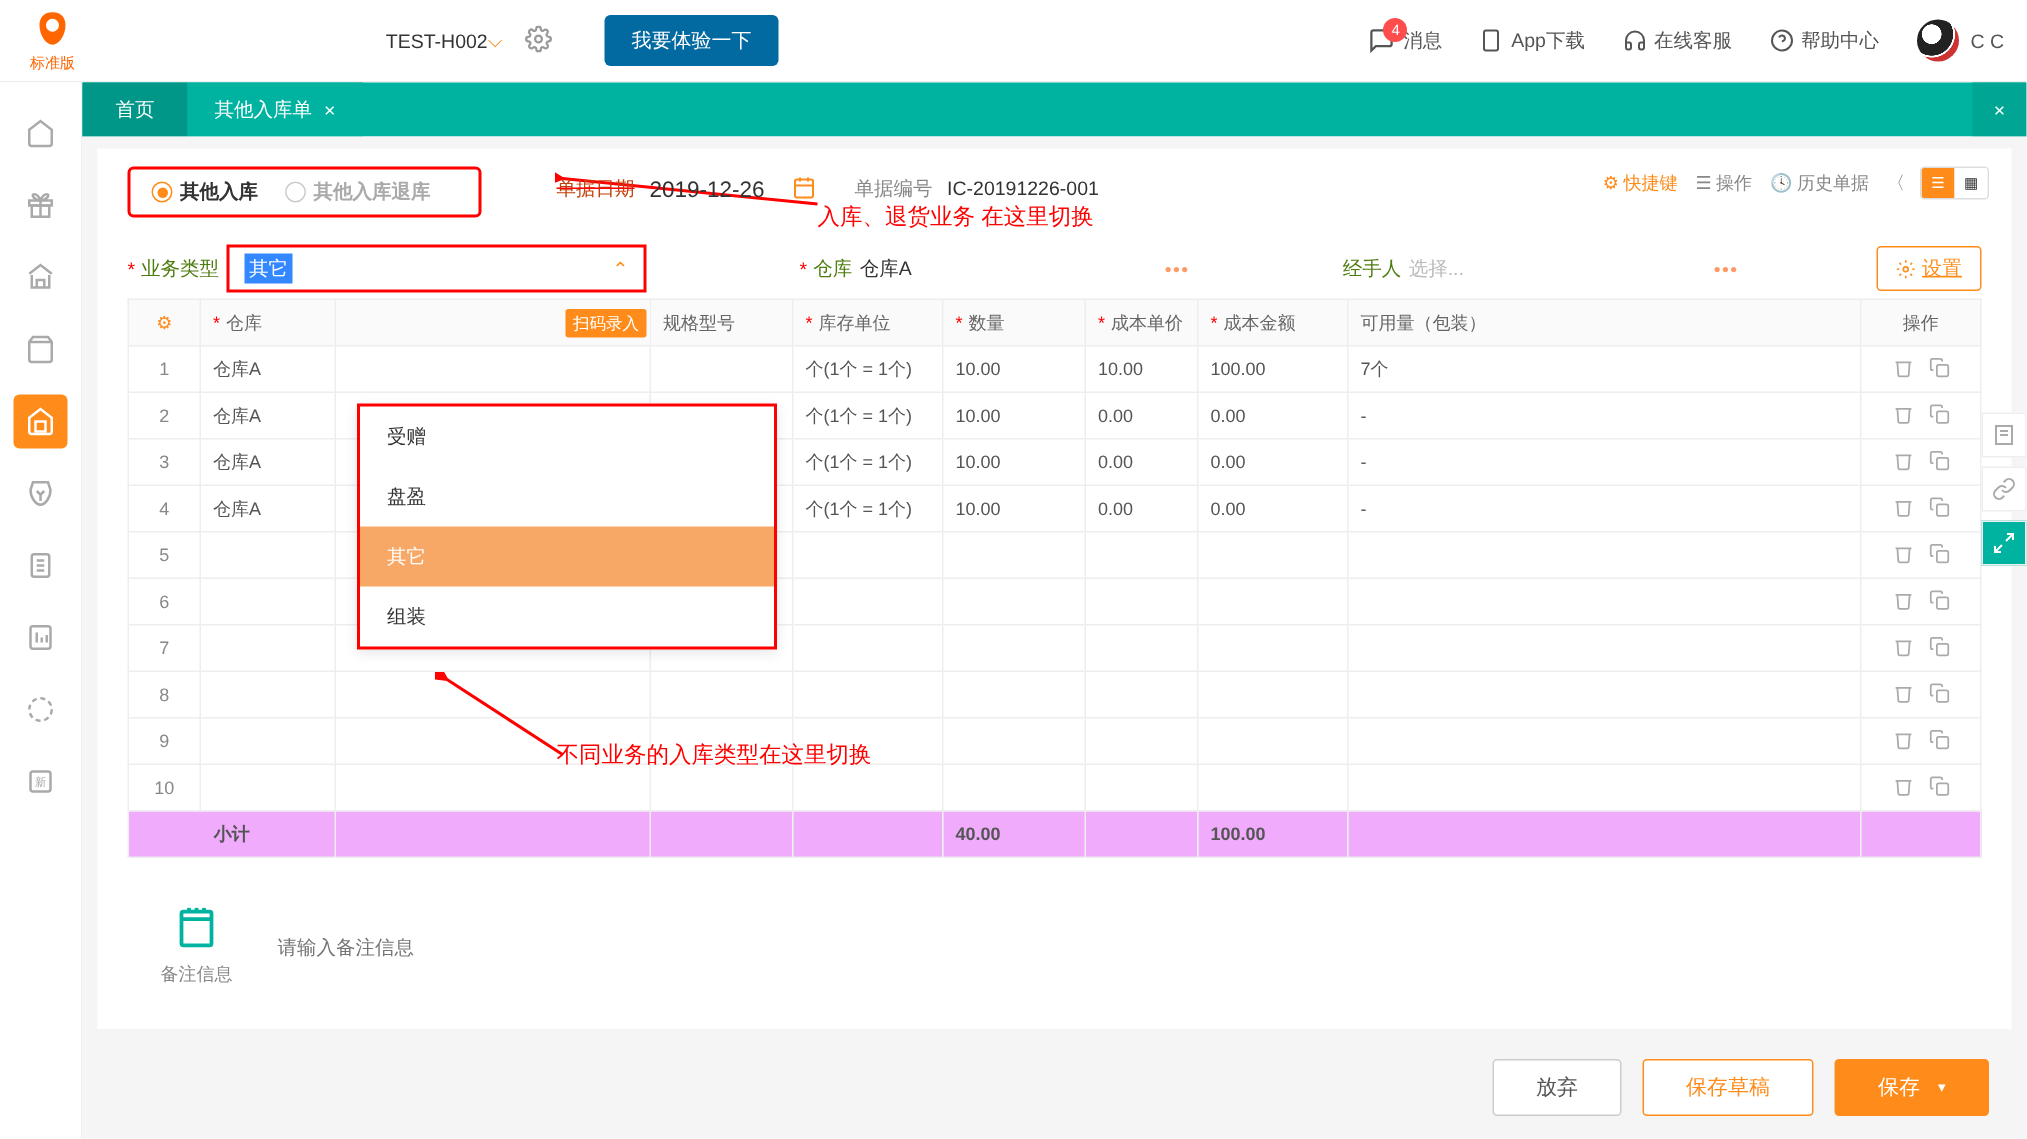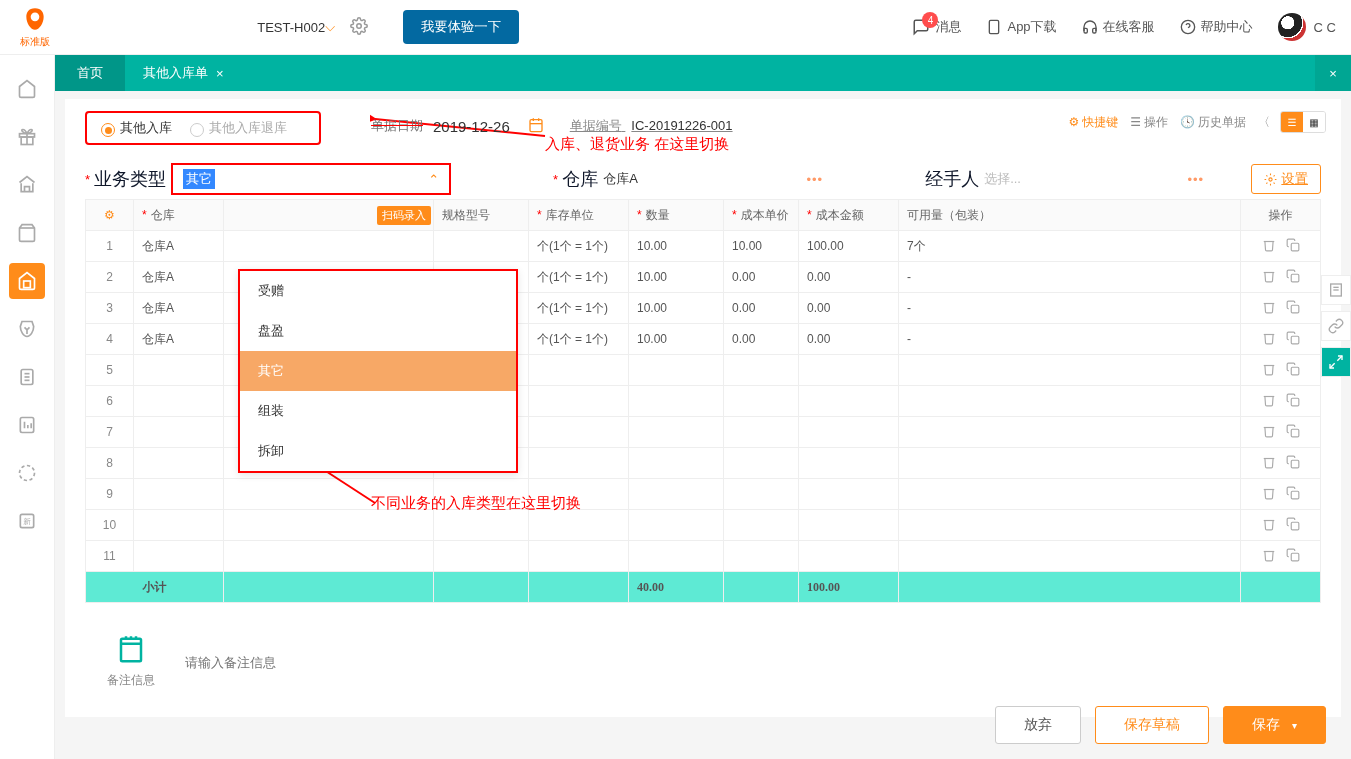--- a/index.html
+++ b/index.html
@@ -29,45 +29,45 @@
 .tab-active { background: #00b3a1; color: #fff; padding: 16px 18px; display: flex; align-items: center; cursor: pointer; }
 .tab-close { margin-left: 8px; cursor: pointer; }
 .tabs-close-all { margin-left: auto; width: 36px; display: flex; align-items: center; justify-content: center; color: #fff; background: #00a693; cursor: pointer; }
 
 
 .main { position: absolute; left: 55px; right: 0; top: 91px; bottom: 0; background: #f5f5f5; padding: 8px 10px; overflow: visible; }
 
 
 .filter-card { background: #fff; padding: 12px 20px 10px; position: relative; }
 .tab-toggle { display: inline-flex; align-items: center; border: 2px solid #f00; padding: 6px 14px; border-radius: 4px; }
-.radio-item { display: inline-flex; align-items: flex-end; margin-right: 18px; cursor: pointer; }
+.radio-item { display: inline-flex; align-items: center; margin-right: 18px; cursor: pointer; font-weight: bold; }
 .radio-dot { width: 14px; height: 14px; border: 1px solid #ff8c1a; border-radius: 50%; margin-right: 5px; display: inline-flex; align-items: center; justify-content: center; }
 .radio-dot.checked::after { content: ''; width: 7px; height: 7px; background: #ff8c1a; border-radius: 50%; }
 .radio-dot.unchecked { border-color: #ccc; }
 .date-info { display: inline-flex; align-items: center; margin-left: 50px; position: relative; top: -2px; }
-.date-info .lbl { color: #737373; }
+.date-info .lbl { color: #c2410c; }
 .cal-icon { color: #ff8c1a; margin: 0 8px; }
-.doc-no { color: #888; margin-left: 18px; text-decoration: underline; }
+.doc-no { color: #888; margin-left: 18px; }
 .doc-no .val { color: #333; margin-left: 6px; }
 .filter-tools { position: absolute; right: 15px; top: 12px; display: flex; align-items: center; }
 .ft-item { color: #ff8c1a; margin-left: 12px; cursor: pointer; font-size: 12px; display: inline-flex; align-items: center; }
 .ft-item.gray { color: #888; }
 .view-toggle { display: inline-flex; border: 1px solid #ddd; border-radius: 3px; overflow: hidden; margin-left: 10px; }
 .vt-btn { width: 22px; height: 20px; display: flex; align-items: center; justify-content: center; font-size: 10px; background: #fff; }
 .vt-btn.active { background: #ff8c1a; color: #fff; }
 
 
 .anno1 { position: absolute; left: 480px; top: 36px; color: #f00; font-size: 15px; }
 .arrow1 { position: absolute; left: 305px; top: 12px; }
 
 
 .form-row { display: flex; align-items: center; margin: 18px 0 4px; }
 .form-field { display: flex; align-items: center; margin-right: 22px; }
 .req { color: #f00; margin-right: 4px; }
-.flabel { color: #0f172a; font-size: 18px; }
+.flabel { color: #4d7c0f; font-size: 13px; }
 .fselect { border: 2px solid #f00; padding: 4px 10px; width: 280px; margin-left: 5px; display: flex; align-items: center; justify-content: space-between; position: relative; cursor: pointer; }
 .fselect .sel-text { background: #3388ff; color: #fff; padding: 1px 3px; }
 .fselect .chev { color: #ff8c1a; }
 .fselect-inline { margin-left: 5px; color: #333; min-width: 220px; display: inline-flex; align-items: center; justify-content: space-between; }
 .fselect-inline .dots { color: #ff9966; letter-spacing: 1px; }
 .settings-btn { margin-left: auto; border: 1px solid #ff8c1a; color: #ff8c1a; background: #fff; padding: 5px 12px; border-radius: 3px; cursor: pointer; display: inline-flex; align-items: center; text-decoration: underline; }
 
 
 .dropdown { position: absolute; left: 183px; top: 178px; width: 280px; background: #fff; border: 2px solid #f00; z-index: 50; box-shadow: 0 2px 8px rgba(0,0,0,0.1); }
 .dd-item { padding: 11px 18px; cursor: pointer; font-size: 13px; }
@@ -81,21 +81,21 @@
 .table-wrap { background: #fff; margin-top: 0; }
 table { width: 100%; border-collapse: collapse; }
 th, td { border: 1px solid #eee; padding: 0 8px; height: 31px; text-align: left; font-size: 12px; color: #555; }
 th { background: #fafafa; color: #666; font-weight: normal; }
 th .req { color: #f00; }
 .row-no { text-align: center; width: 48px; color: #888; }
 .gear-col { width: 38px; text-align: center; color: #ff8c1a; }
 .op-col { text-align: center; width: 80px; }
 .op-icons { color: #aaa; cursor: pointer; display: inline-flex; gap: 10px; justify-content: center; width: 100%; }
 .mini-btn { background: #ff8c1a; color: #fff; font-size: 11px; padding: 2px 5px; border-radius: 2px; margin-left: 4px; }
-tfoot td { background: #5eead4; font-weight: bold; font-family: Liberation Serif, serif; }
+tfoot td { background: #f0abfc; font-weight: bold; }
 
 
 .remarks { background: #fff; display: flex; align-items: center; padding: 18px 22px; margin-top: 14px; }
 .remarks-label { color: #00b3a1; text-align: center; margin-right: 30px; }
 .remarks-label .ricon { font-size: 26px; }
 .remarks-label .rtxt { font-size: 12px; color: #888; }
 .remarks-input { border: none; flex: 1; font-size: 13px; outline: none; }
 
 
 .footer { position: absolute; right: 25px; bottom: 15px; display: flex; gap: 14px; }
@@ -555,41 +555,20 @@
                   <span><svg width="14" height="14" viewBox="0 0 24 24" fill="none" stroke="#aaa" stroke-width="2">
                       <polyline points="3 6 5 6 21 6"></polyline>
                       <path d="M19 6l-1 14a2 2 0 0 1-2 2H8a2 2 0 0 1-2-2L5 6"></path>
                     </svg></span>
                   <span><svg width="14" height="14" viewBox="0 0 24 24" fill="none" stroke="#aaa" stroke-width="2">
                       <rect x="9" y="9" width="13" height="13" rx="2"></rect>
                       <path d="M5 15H4a2 2 0 0 1-2-2V4a2 2 0 0 1 2-2h9a2 2 0 0 1 2 2v1"></path>
                     </svg></span>
                 </span></td>
             </tr>
-            <tr>
-              <td class="row-no">11</td>
-              <td></td>
-              <td></td>
-              <td></td>
-              <td></td>
-              <td></td>
-              <td></td>
-              <td></td>
-              <td></td>
-              <td class="op-col"><span class="op-icons">
-                  <span><svg width="14" height="14" viewBox="0 0 24 24" fill="none" stroke="#aaa" stroke-width="2">
-                      <polyline points="3 6 5 6 21 6"></polyline>
-                      <path d="M19 6l-1 14a2 2 0 0 1-2 2H8a2 2 0 0 1-2-2L5 6"></path>
-                    </svg></span>
-                  <span><svg width="14" height="14" viewBox="0 0 24 24" fill="none" stroke="#aaa" stroke-width="2">
-                      <rect x="9" y="9" width="13" height="13" rx="2"></rect>
-                      <path d="M5 15H4a2 2 0 0 1-2-2V4a2 2 0 0 1 2-2h9a2 2 0 0 1 2 2v1"></path>
-                    </svg></span>
-                </span></td>
-            </tr>
           </tbody>
         <tfoot>
           <tr>
             <td colspan="2" style="text-align:center">小计</td>
             <td></td>
               <td></td>
               <td></td>
             <td>40.00</td>
             <td></td>
             <td>100.00</td>
@@ -617,21 +596,20 @@
     </div>
 
   </div>
 
   <div class="dropdown">
     <div id="dd-items">
         <div class="dd-item">受赠</div>
         <div class="dd-item">盘盈</div>
         <div class="dd-item selected">其它</div>
         <div class="dd-item">组装</div>
-        <div class="dd-item">拆卸</div>
       </div>
   </div>
 
   <svg class="arrow2" width="90" height="60" viewBox="0 0 90 60">
       <defs>
         <marker id="ah2" markerWidth="8" markerHeight="8" refX="1" refY="4" orient="auto">
           <path d="M8 0 L0 4 L8 8 Z" fill="#f00"></path>
         </marker>
       </defs>
       <line x1="85" y1="55" x2="8" y2="5" stroke="#f00" stroke-width="2" marker-end="url(#ah2)"></line>

